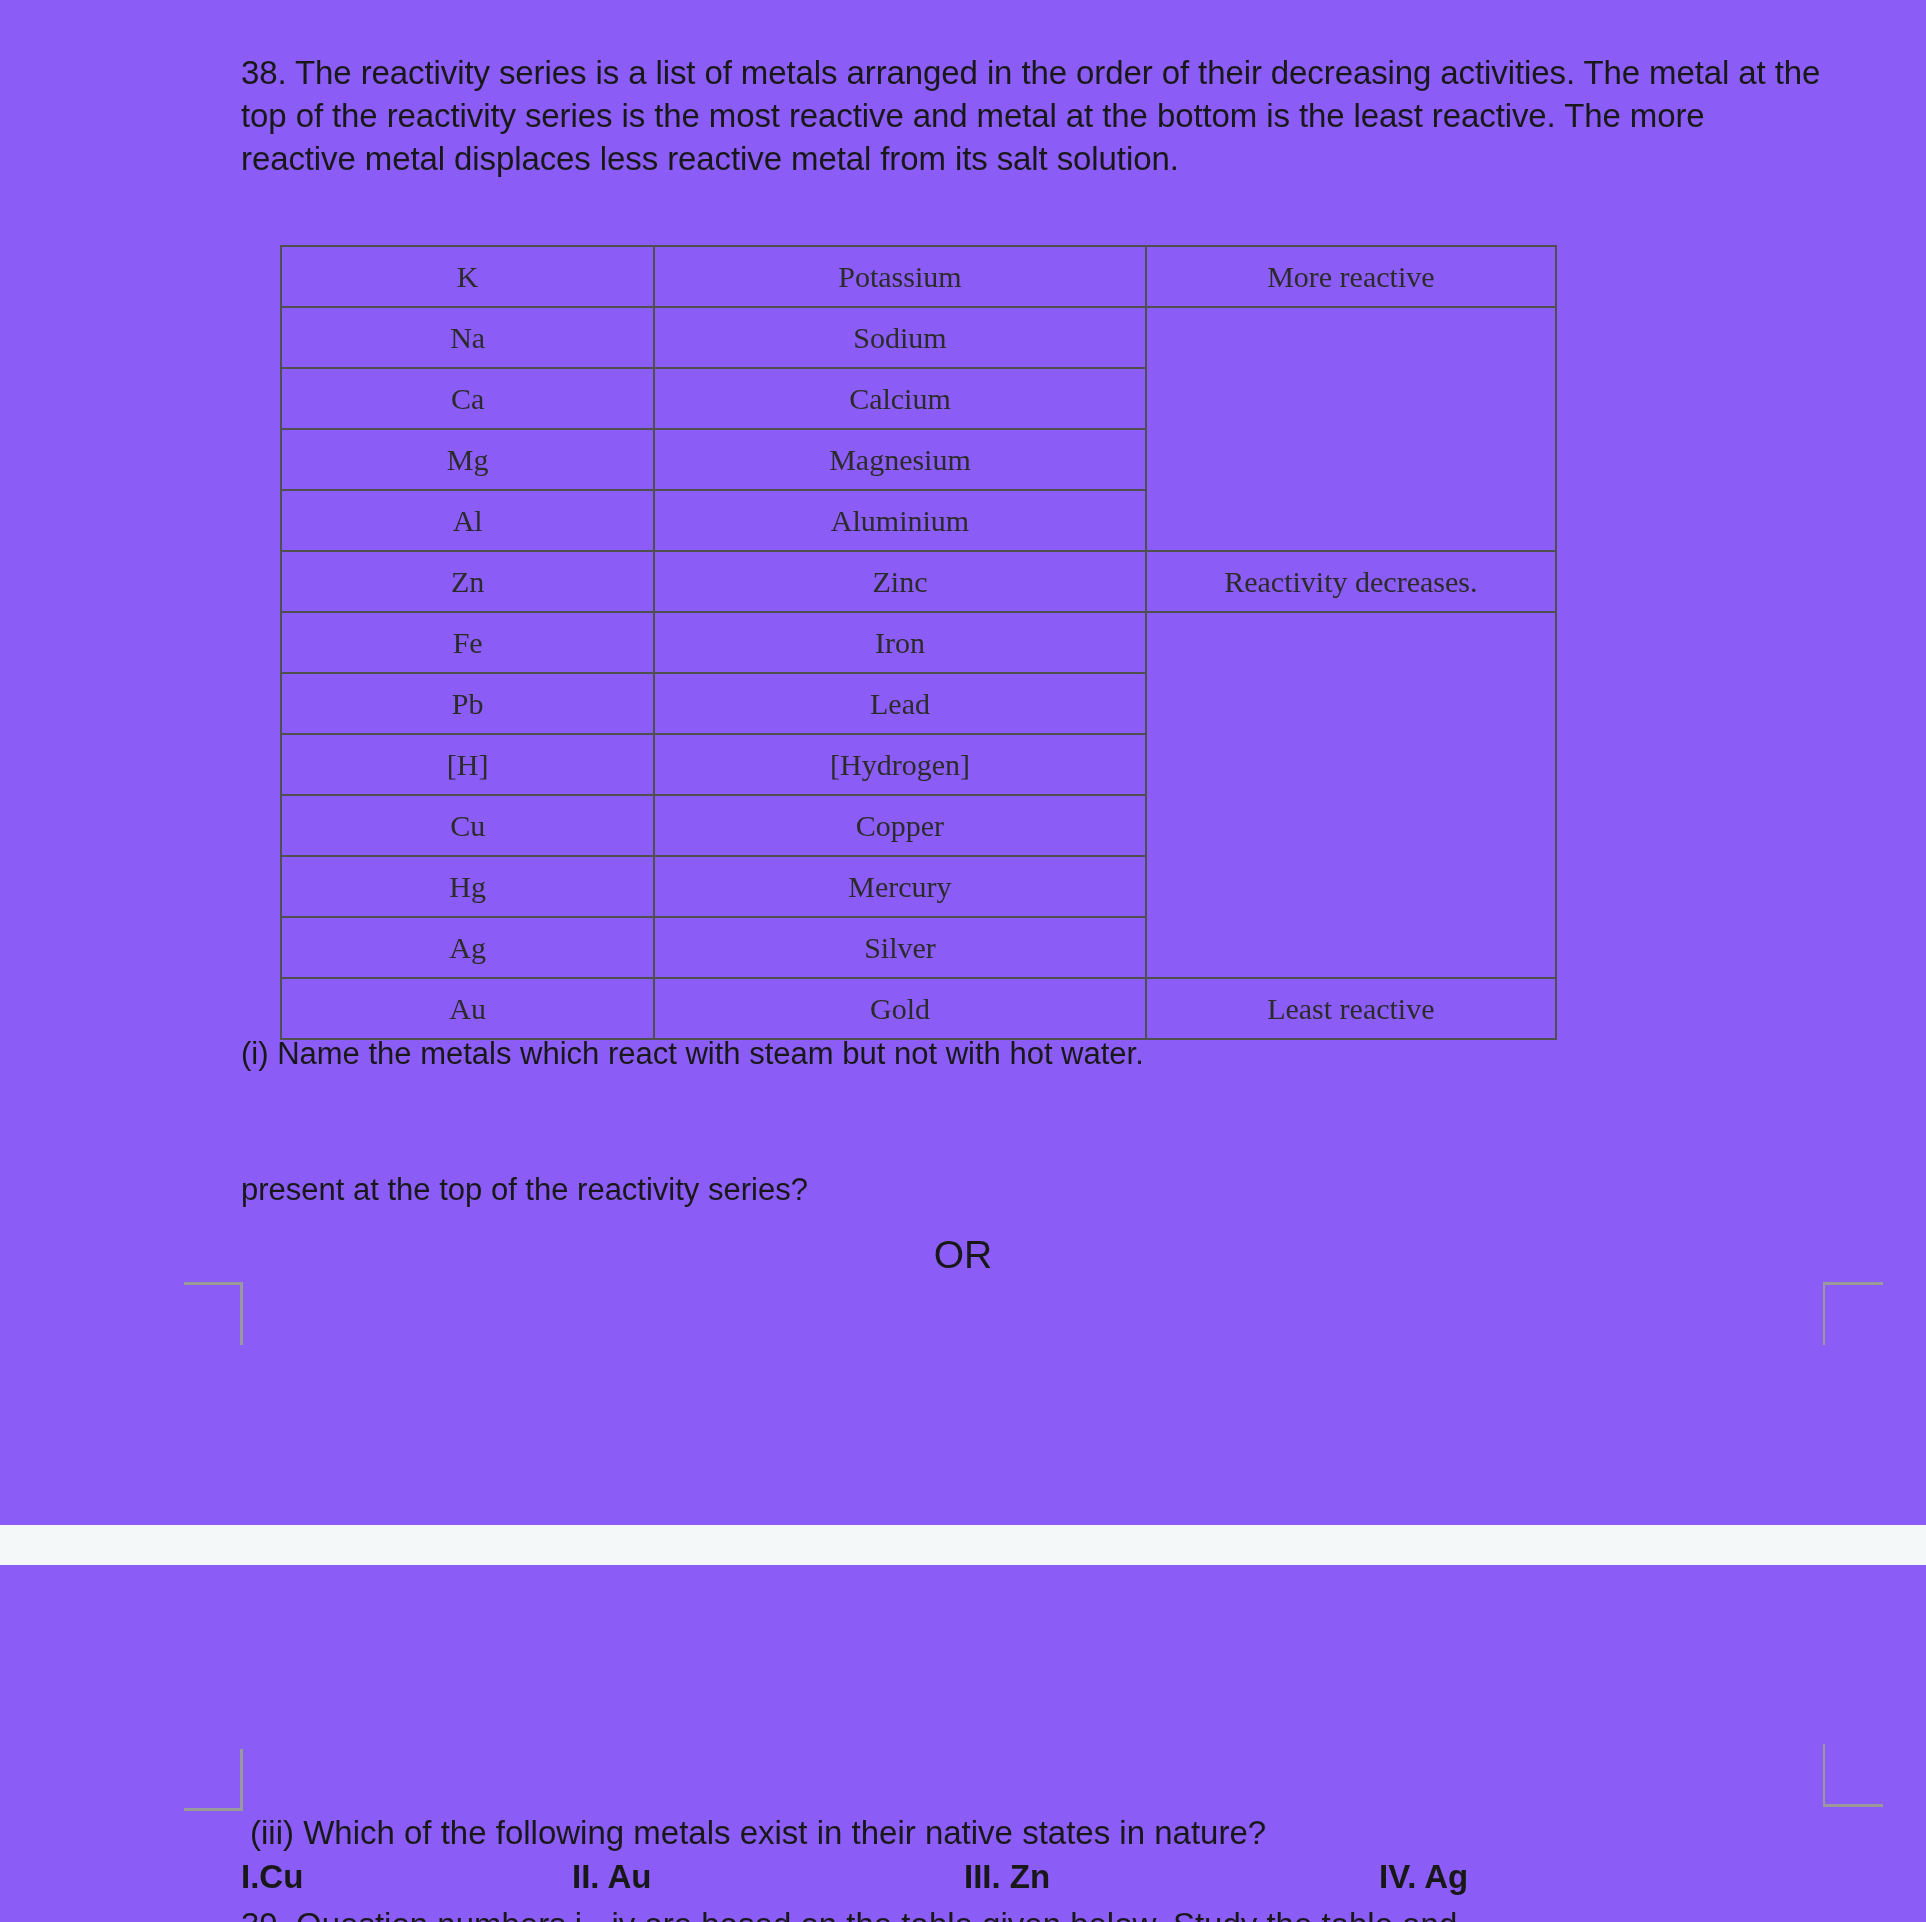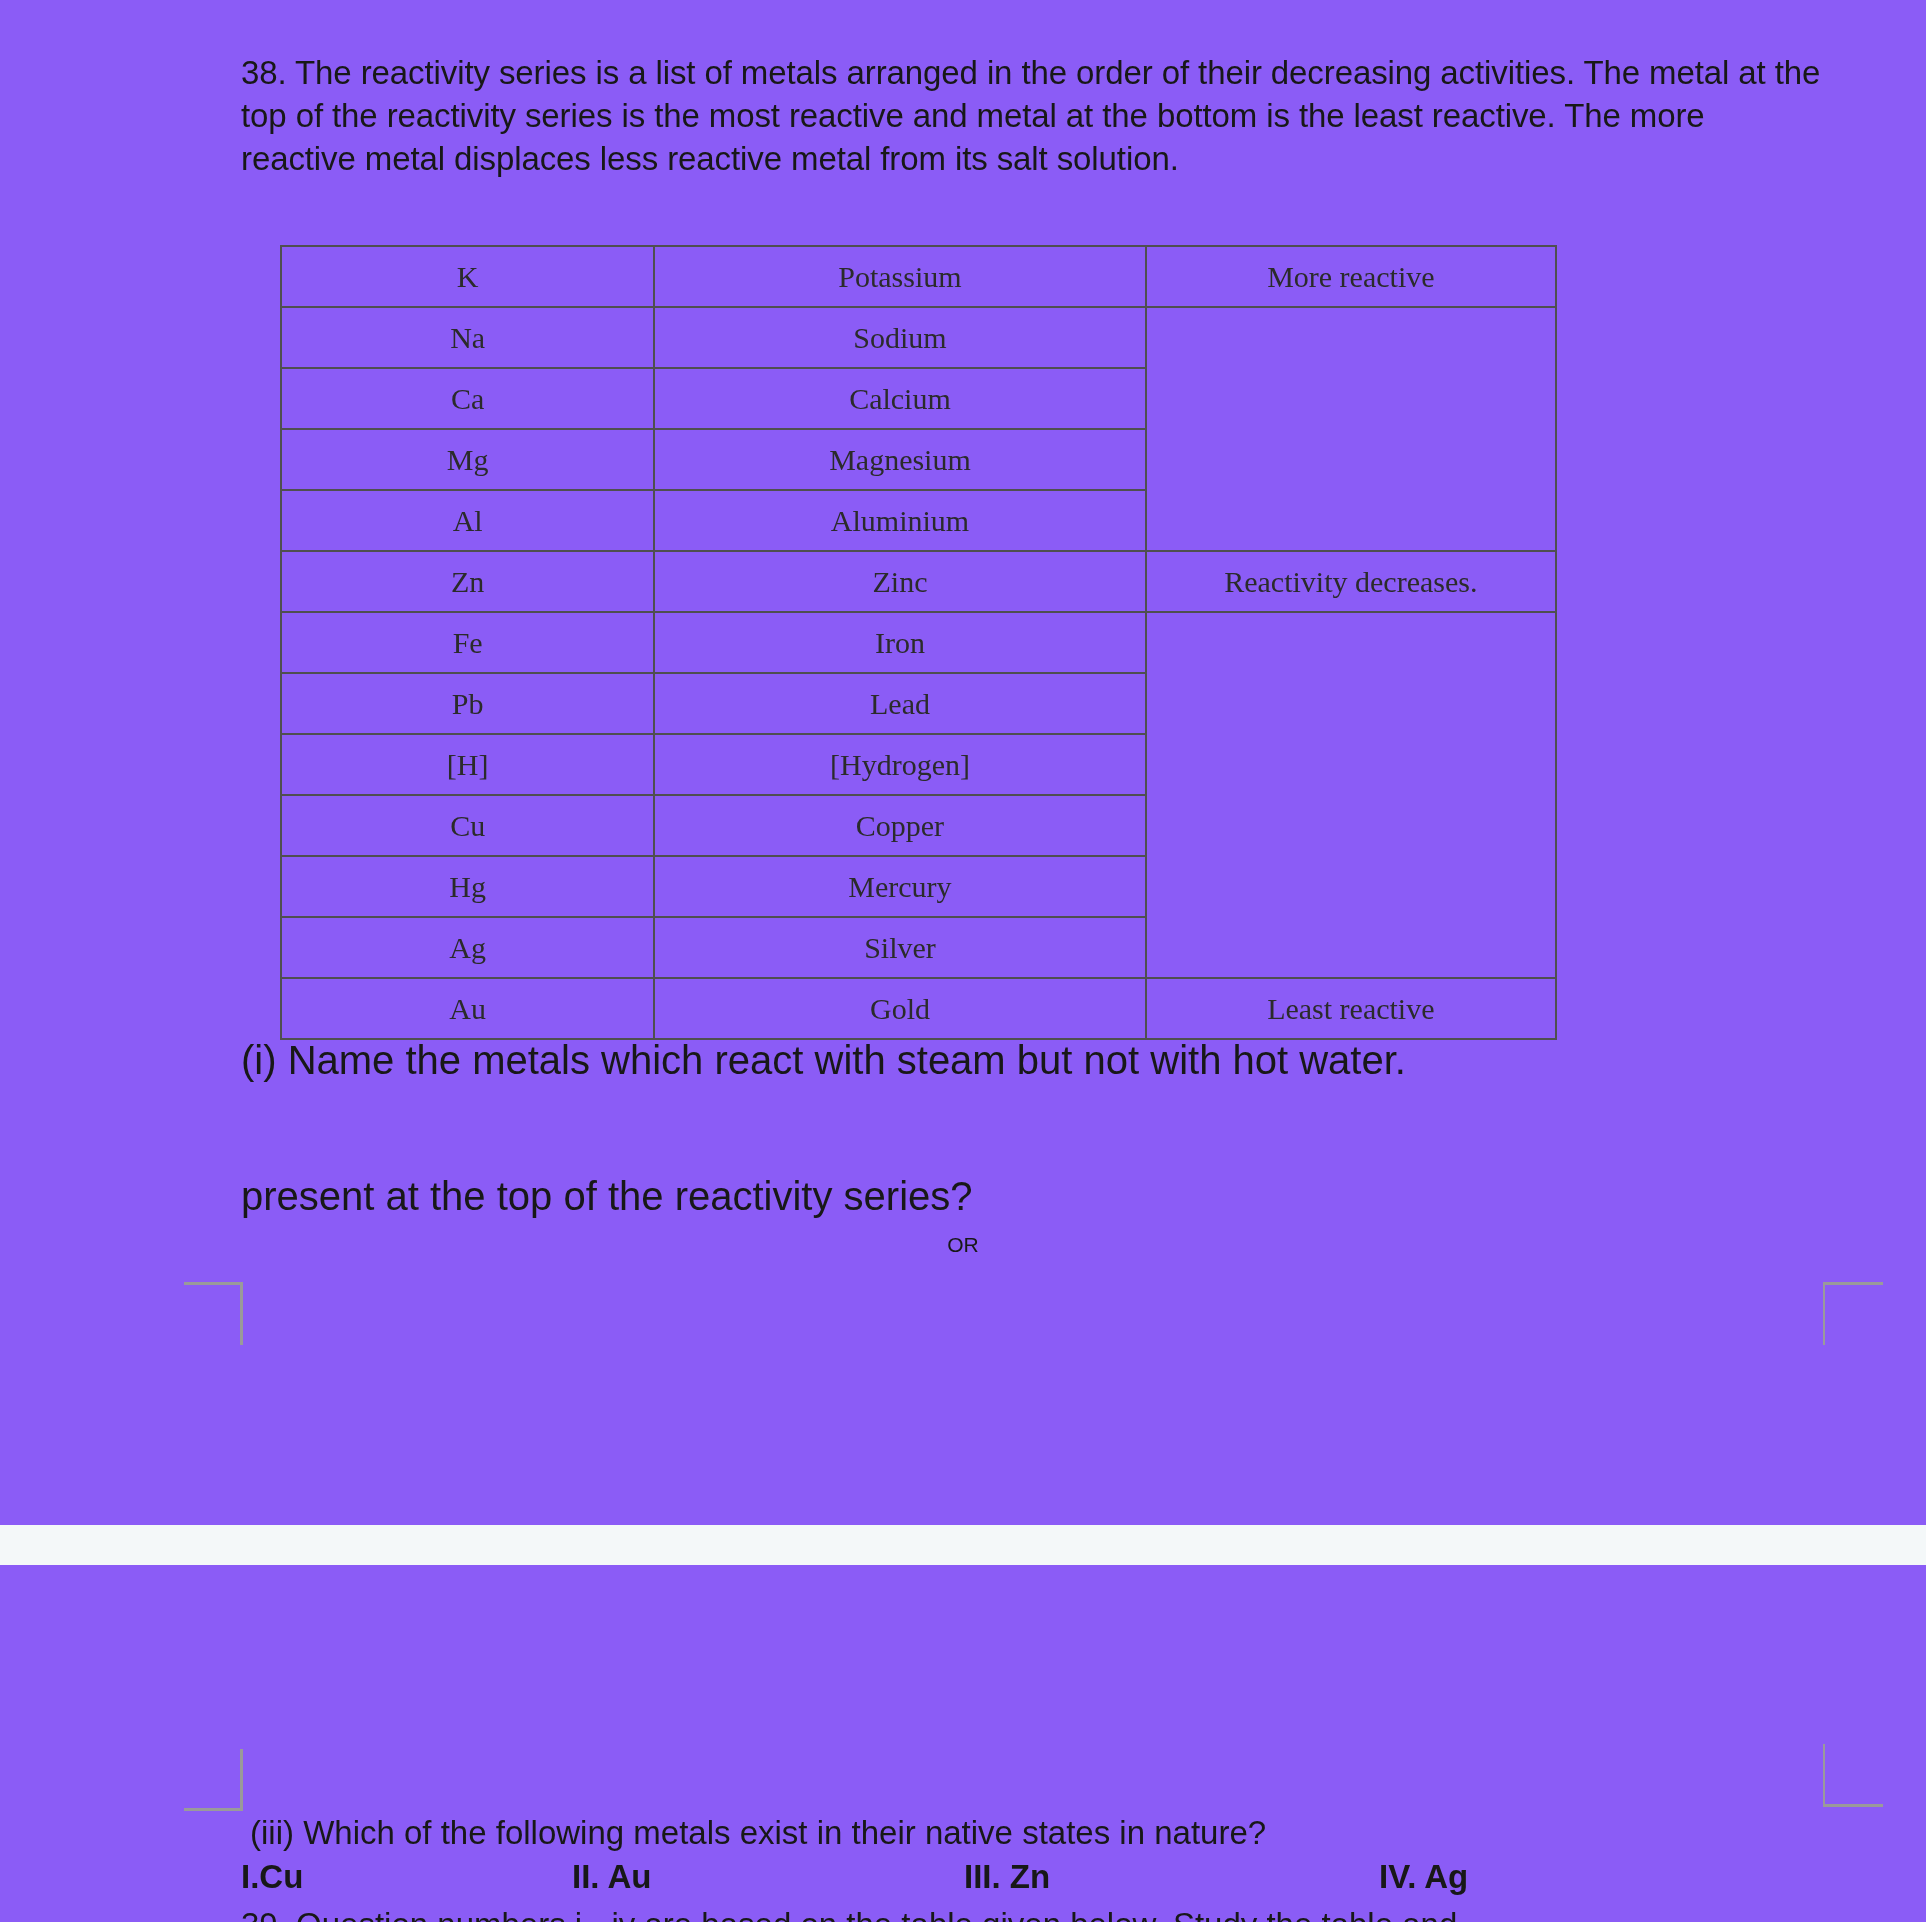--- a/index.html
+++ b/index.html
@@ -69,36 +69,36 @@
   .col-name  { width: 491px; }
   .col-note  { width: 410px; }
 
   .note-cell { vertical-align: middle; }
 
   
   .subq {
     position: absolute;
     left: 241px;
     width: 1585px;
-    font-size: 40px;
+    font-size: 31px;
     line-height: 1.32;
     color: #181818;
   }
   #subq-1 { top: 1034px; }
   #subq-2 { top: 1080px; }
   #subq-3 { top: 1170px; }
 
   
   .or-label {
     position: absolute;
     left: 0;
     top: 1233px;
     width: 1926px;
     text-align: center;
-    font-size: 21px;
+    font-size: 39px;
     color: #181818;
   }
 
   
   .crop {
     position: absolute;
     pointer-events: none;
   }
   .crop span {
     position: absolute;

